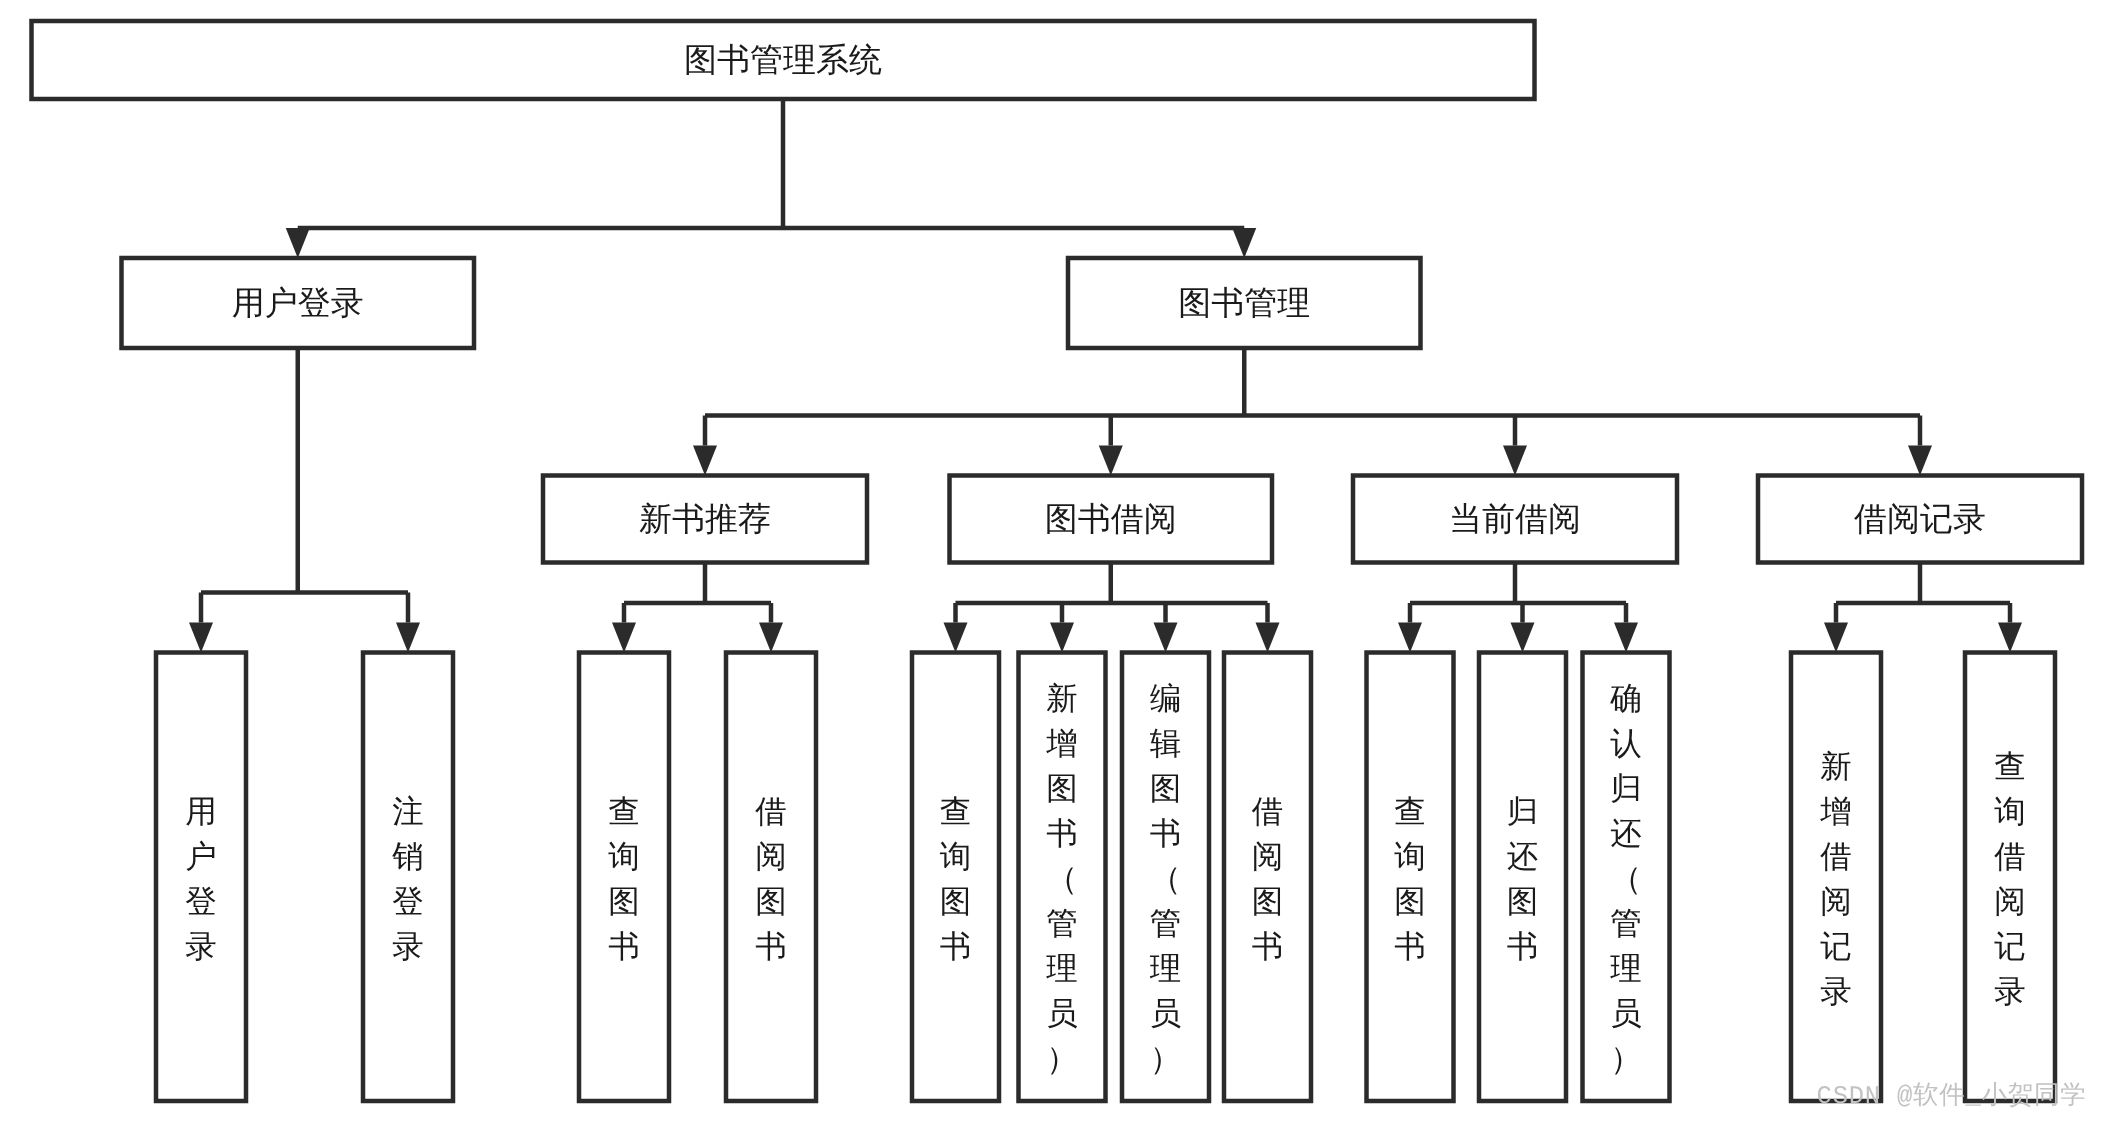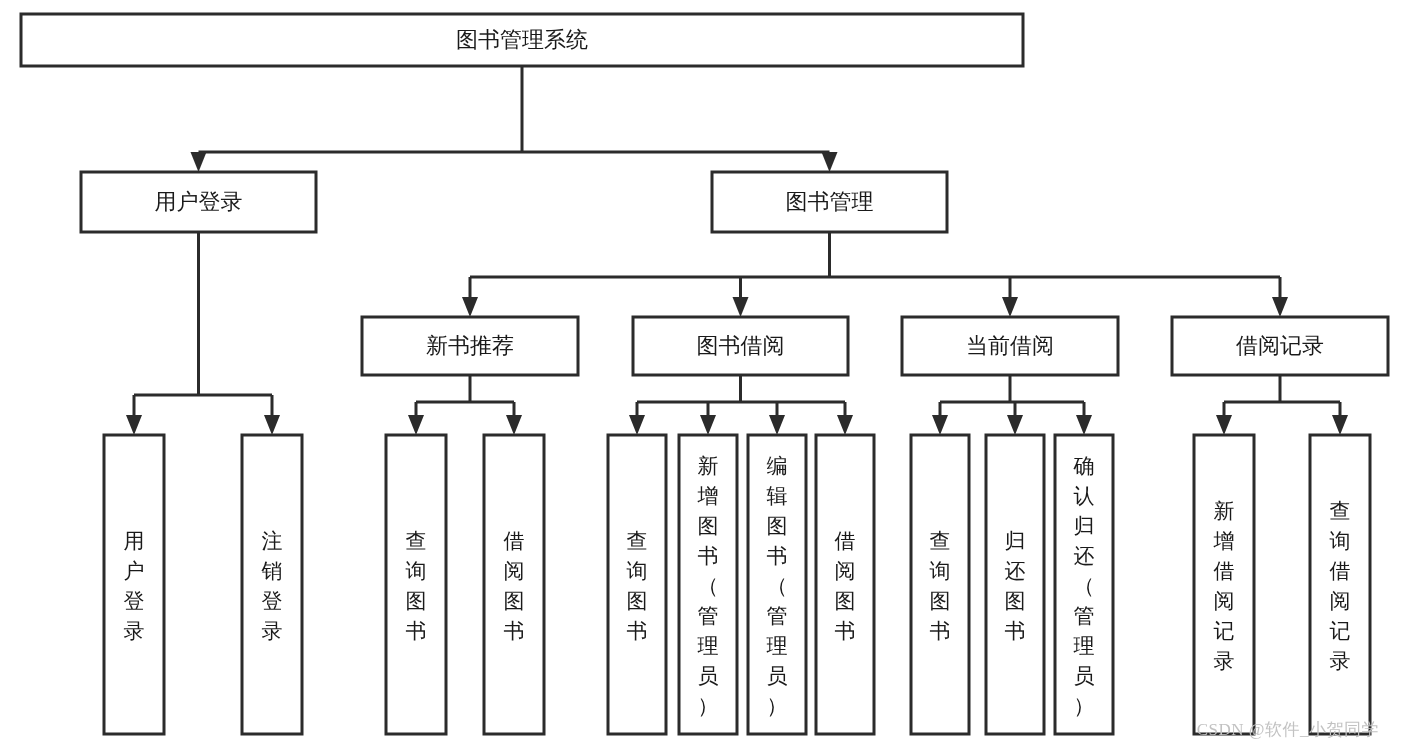--- a/index.html
+++ b/index.html
@@ -50,23 +50,23 @@
     stroke: #2b2b2b;
     stroke-width: 3;
     fill: none;
   }
   .arrow-head {
     fill: #2b2b2b;
     stroke: none;
   }
   .watermark-text {
     position: absolute;
-    right: 26px;
+    right: 14px;
     bottom: 6px;
-    font-family: Liberation Serif, serif;
+    font-family: Liberation Mono, monospace;
     font-size: 17px;
     color: #c2c2c2;
     white-space: nowrap;
     letter-spacing: 0.5px;
     user-select: none;
   }
 </style>
 </head>
 <body>
 

